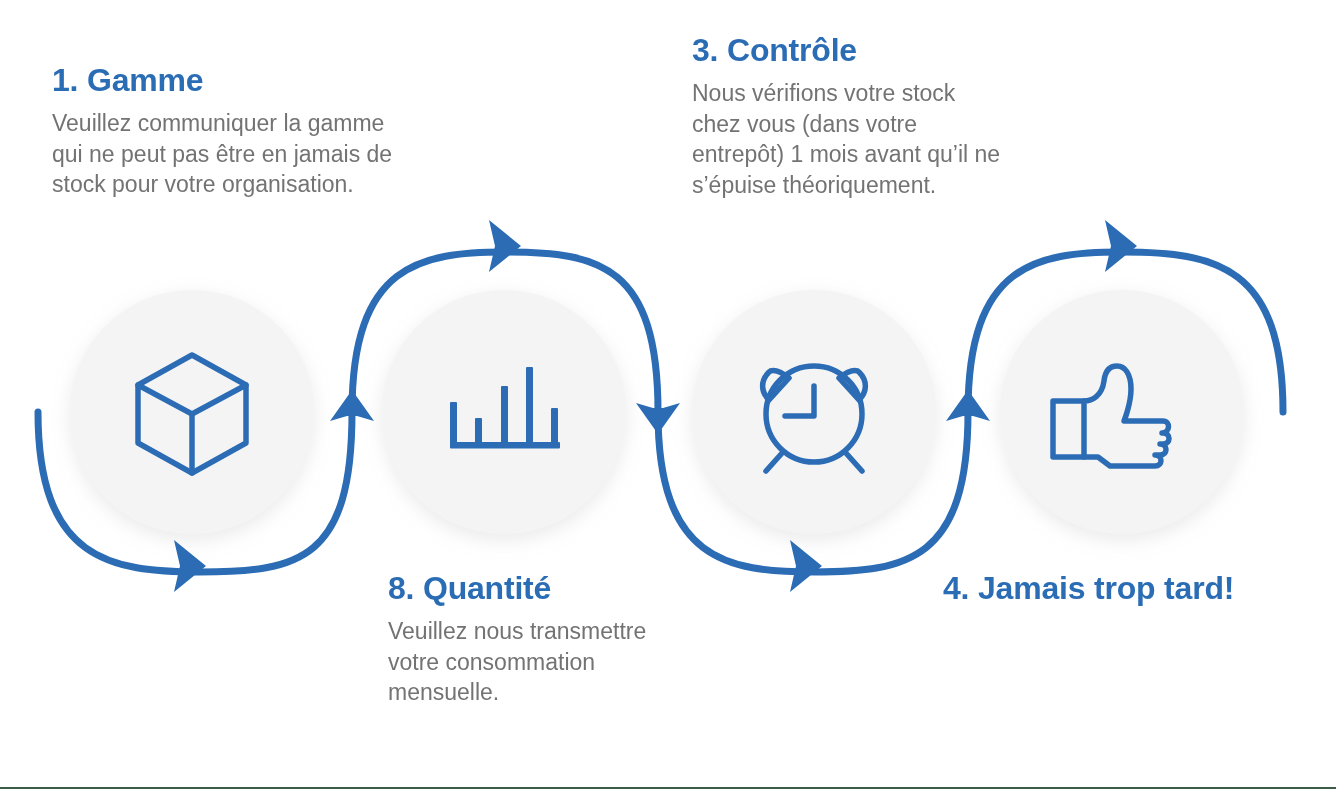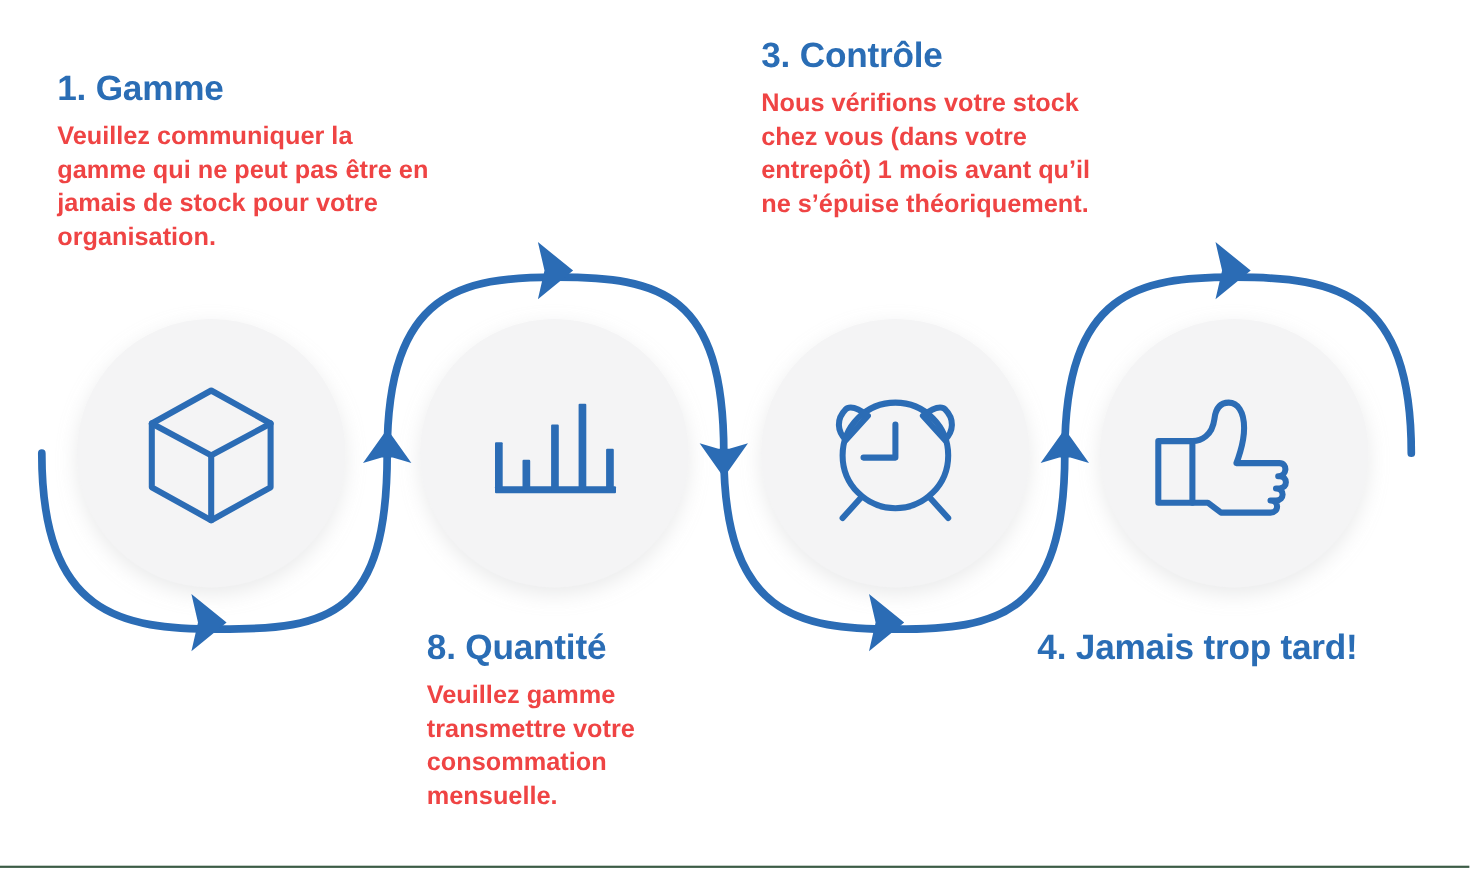--- a/index.html
+++ b/index.html
@@ -21,22 +21,22 @@
     font-size:32px;
     font-weight:bold;
     color:#2a6db5;
     letter-spacing:-0.2px;
     margin-bottom:9px;
     white-space:nowrap;
   }
   .block p {
     font-size:23px;
     line-height:30.5px;
-    color:#ef4444;
-    font-weight:700;
+    color:#737373;
+    font-weight:400;
   }
 
   #block-1 { left:52px;  top:62px;  width:352px; }
   #block-2 { left:388px; top:570px; width:268px; }
   #block-3 { left:692px; top:32px;  width:316px; }
   #block-4 { left:943px; top:570px; width:344px; }
 
   
   #bottom-rule {
     position:absolute;
@@ -140,21 +140,21 @@
 
   </svg>
 
   <div class="block" id="block-1">
     <h3>1. Gamme</h3>
     <p>Veuillez communiquer la gamme qui ne peut pas être en jamais de stock pour votre organisation.</p>
   </div>
 
   <div class="block" id="block-2">
     <h3>8. Quantité</h3>
-    <p>Veuillez gamme transmettre votre consommation mensuelle.</p>
+    <p>Veuillez nous transmettre votre consommation mensuelle.</p>
   </div>
 
   <div class="block" id="block-3">
     <h3>3. Contrôle</h3>
     <p>Nous vérifions votre stock chez vous (dans votre entrepôt) 1 mois avant qu’il ne s’épuise théoriquement.</p>
   </div>
 
   <div class="block" id="block-4">
     <h3>4. Jamais trop tard!</h3>
   </div>

